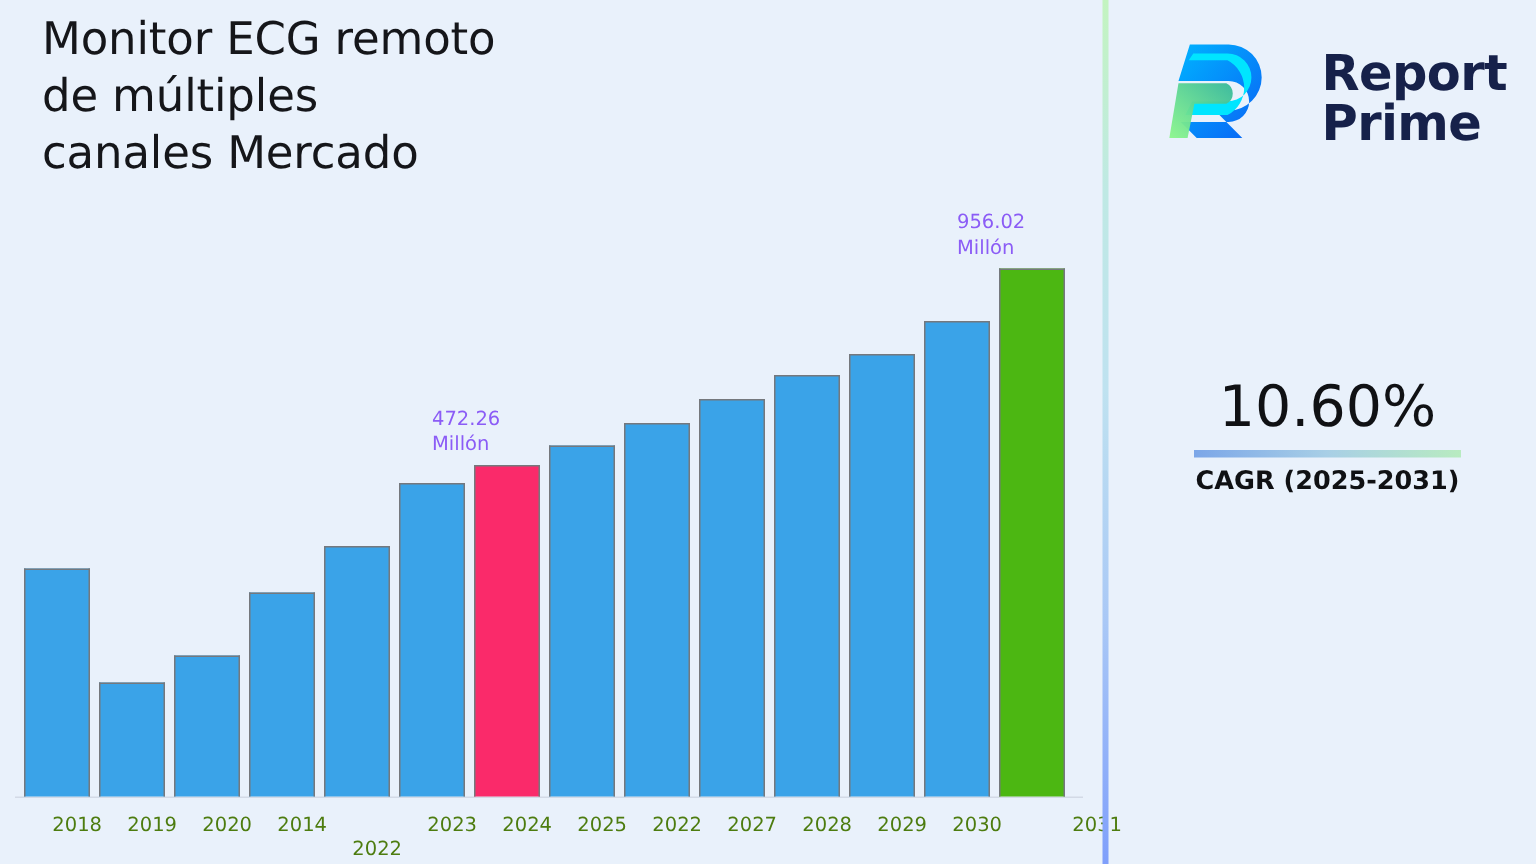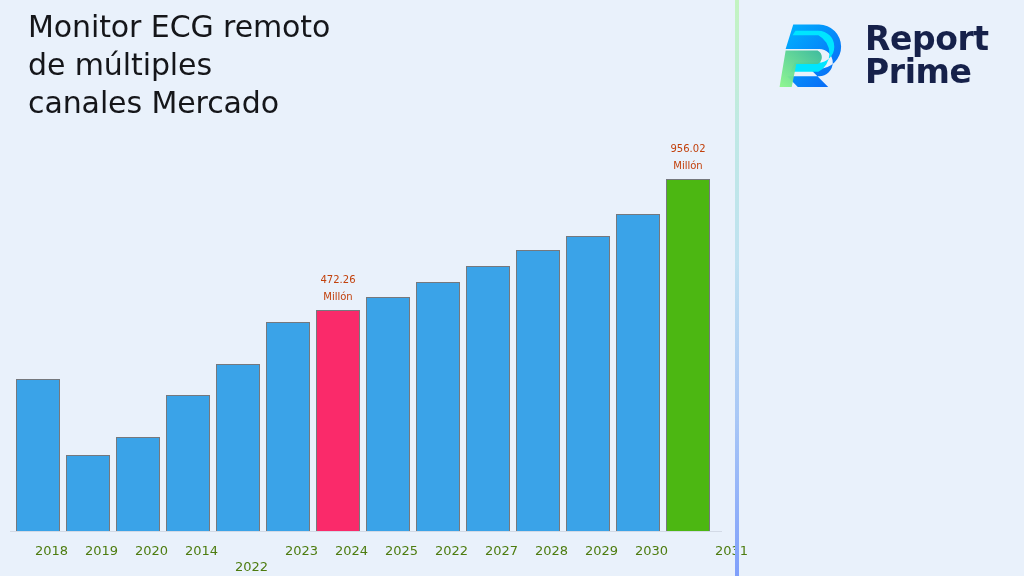--- a/index.html
+++ b/index.html
@@ -68,46 +68,46 @@
     box-sizing: border-box;
     border: 1px solid #75787d;
     border-bottom: none;
   }
   .bar.normal  { background: #3aa3e8; }
   .bar.base    { background: #fa2a6a; }
   .bar.final   { background: #4cb712; }
 
   .bar-label {
     position: absolute;
-    text-align: center;
-    font-size: 10px;
+    text-align: left;
+    font-size: 13px;
     line-height: 17px;
-    color: #c2410c;
+    color: #8b5cf6;
     white-space: pre-line;
     pointer-events: none;
   }
 
   .tick-label {
     position: absolute;
     text-align: right;
     font-size: 13px;
     color: #4d7c0f;
     top: 543px;
   }
 
   
   .brand {
     position: absolute;
     left: 775px;
     top: 12px;
     width: 230px;
     height: 86px;
     display: flex;
-    align-items: center;
-    gap: 14px;
+    align-items: flex-end;
+    gap: 30px;
   }
   .brand-mark {
     width: 76px;
     height: 76px;
     flex: 0 0 76px;
   }
   .brand-text {
     font-size: 33px;
     font-weight: 700;
     line-height: 33px;
@@ -214,14 +214,19 @@
 
         <path d="M27 18 H57 A21 21 0 0 1 57 60 H26 L20 72 H57 A27 27 0 0 0 57 24 H23 Z" fill="#00e5ff"></path>
 
         <path d="M14 44 H56 A10 10 0 0 1 56 62 H28 L22 92 H6 L14 44 Z" fill="url(#gGreen)" opacity="0.95"></path>
       </svg>
     </div>
     <div class="brand-text" style="white-space: pre-line;">Report
 Prime</div>
   </div>
 
+  <div class="cagr-block">
+    <div class="cagr-value">10.60%</div>
+    <div class="cagr-rule"></div>
+    <div class="cagr-caption">CAGR (2025-2031)</div>
+  </div>
 
 </div>
 
 </body></html>

